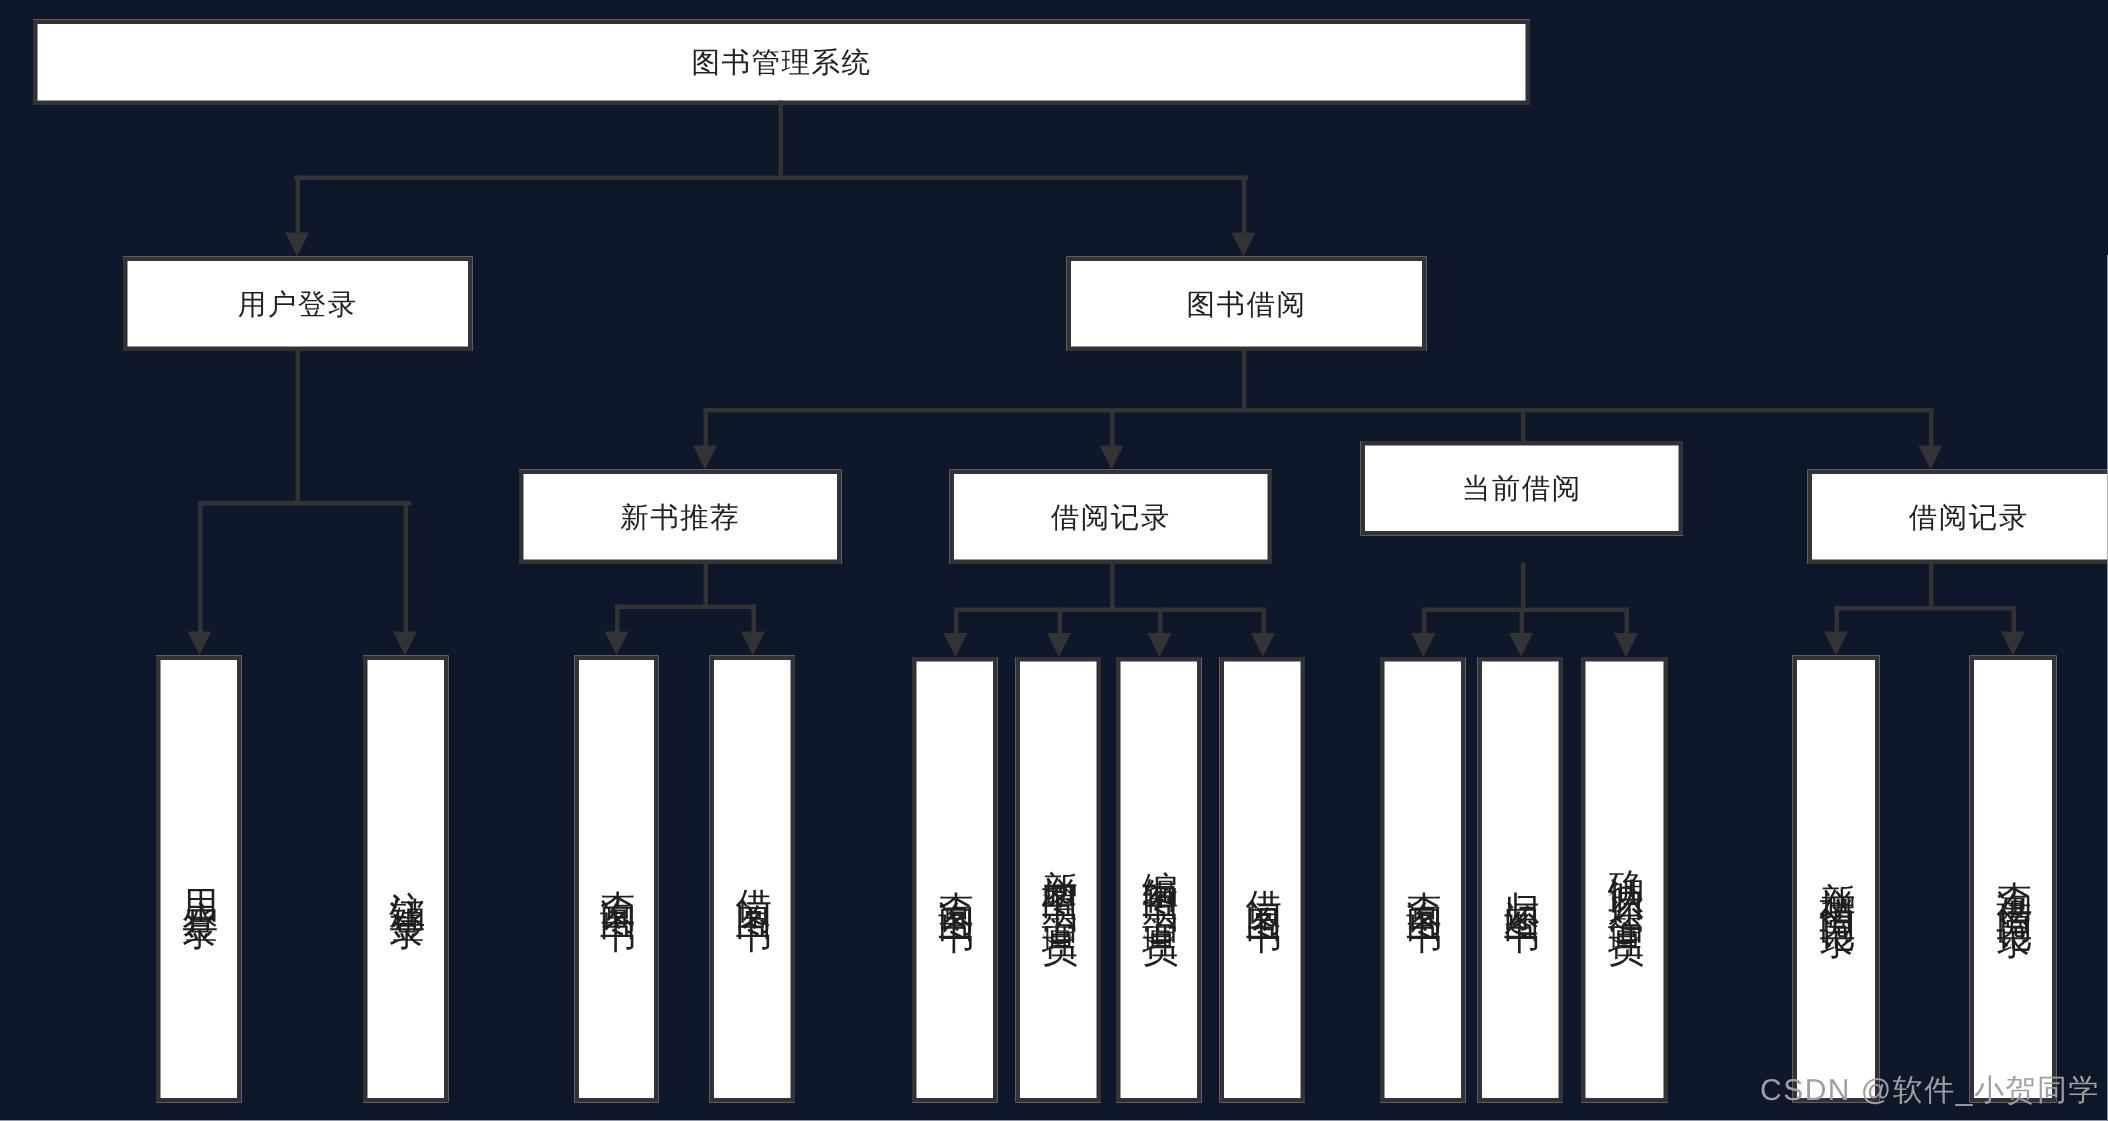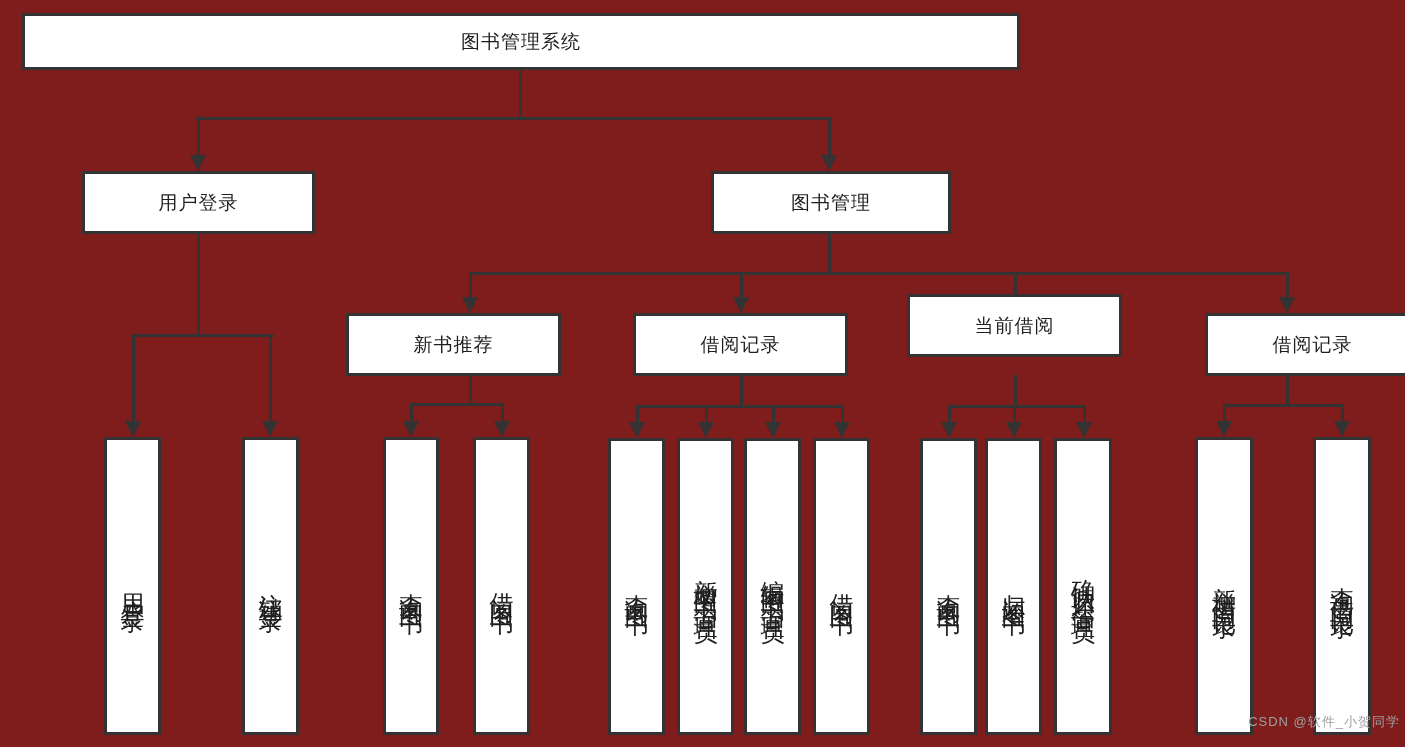--- a/index.html
+++ b/index.html
@@ -1,20 +1,20 @@
 <!DOCTYPE html>
 <html><head>
 <meta charset="utf-8">
 <style>
   html,body{margin:0;padding:0;background:#ffffff;}
   .canvas{
     position:relative;
     width:1405px;
     height:747px;
-    background:#7f1d1d;
+    background:#0f172a;
     font-family:"Liberation Sans","DejaVu Sans",sans-serif;
     overflow:hidden;
   }
   .box{
     position:absolute;
     box-sizing:border-box;
     border:3px solid #333333;
     background:#ffffff;
     display:flex;
     align-items:center;
@@ -42,21 +42,21 @@
     position:absolute;
     width:0;height:0;
     border-left:8px solid transparent;
     border-right:8px solid transparent;
     border-top:16px solid #333333;
   }
   .watermark{
     position:absolute;
     top:713px;
     right:5px;
-    font-size:13px;
+    font-size:20px;
     color:#9f9f9f;
     letter-spacing:1px;
     white-space:nowrap;
   }
 </style>
 </head>
 <body>
 
 <div class="canvas">
 
@@ -68,21 +68,21 @@
   <div class="ln" style="left:196px;top:117px;width:636px;height:3px"></div>
   <div class="ln" style="left:197px;top:117px;width:3px;height:40px"></div>
   <div class="ar" style="left:190px;top:155px"></div>
   <div class="ln" style="left:828px;top:117px;width:3px;height:40px"></div>
   <div class="ar" style="left:821px;top:155px"></div>
 
   <div class="box" style="left:82px;top:171px;width:233px;height:63px">
     <span class="hlabel">用户登录</span>
   </div>
   <div class="box" style="left:711px;top:171px;width:240px;height:63px">
-    <span class="hlabel">图书管理</span>
+    <span class="hlabel">图书借阅</span>
   </div>
 
   <div class="ln" style="left:197px;top:233px;width:3px;height:103px"></div>
   <div class="ln" style="left:132px;top:334px;width:142px;height:3px"></div>
   <div class="ln" style="left:132px;top:334px;width:3px;height:88px"></div>
   <div class="ar" style="left:125px;top:421px"></div>
   <div class="ln" style="left:269px;top:334px;width:3px;height:88px"></div>
   <div class="ar" style="left:262px;top:421px"></div>
 
   <div class="ln" style="left:828px;top:233px;width:3px;height:41px"></div>

